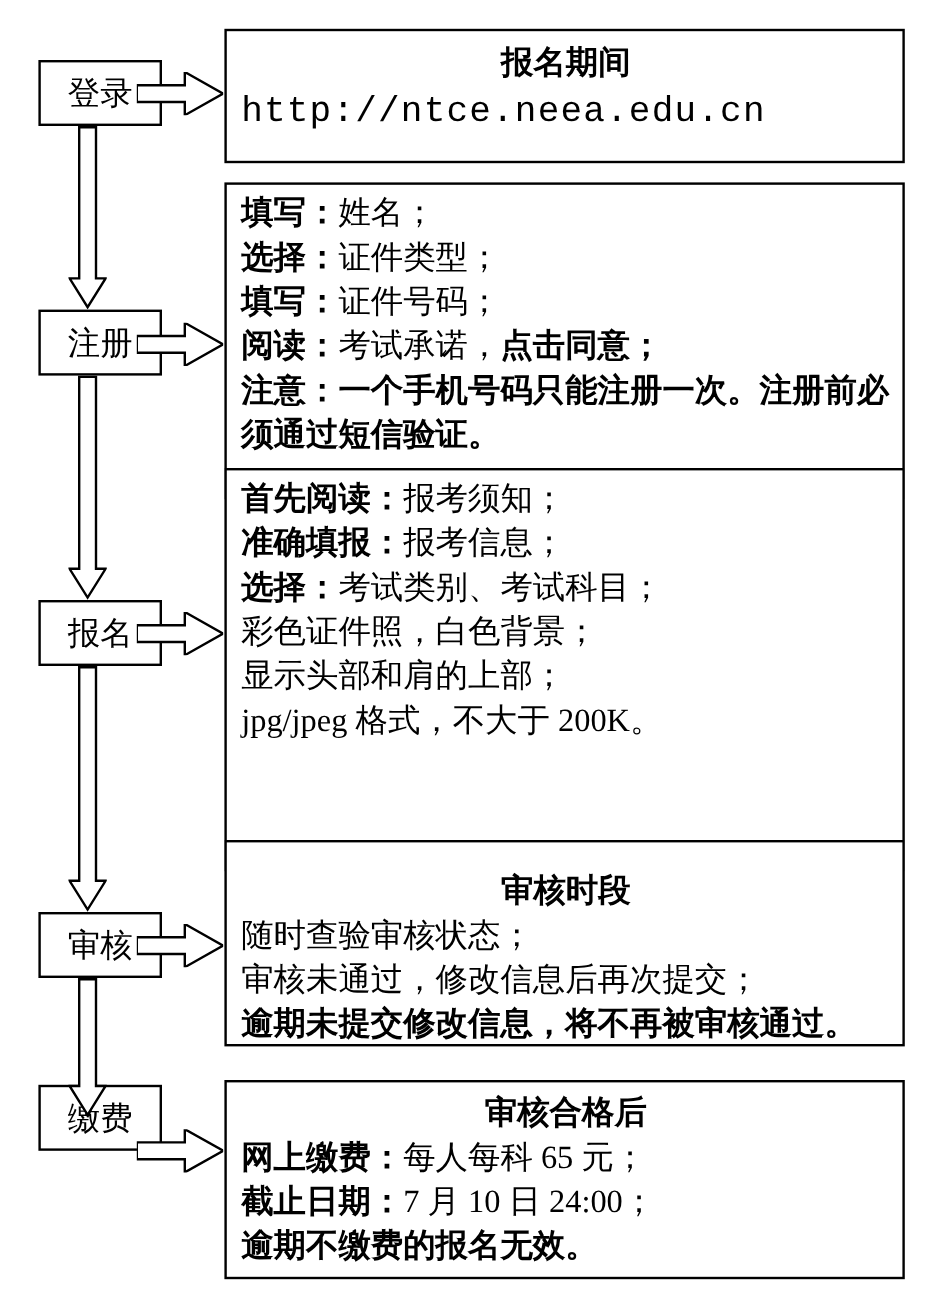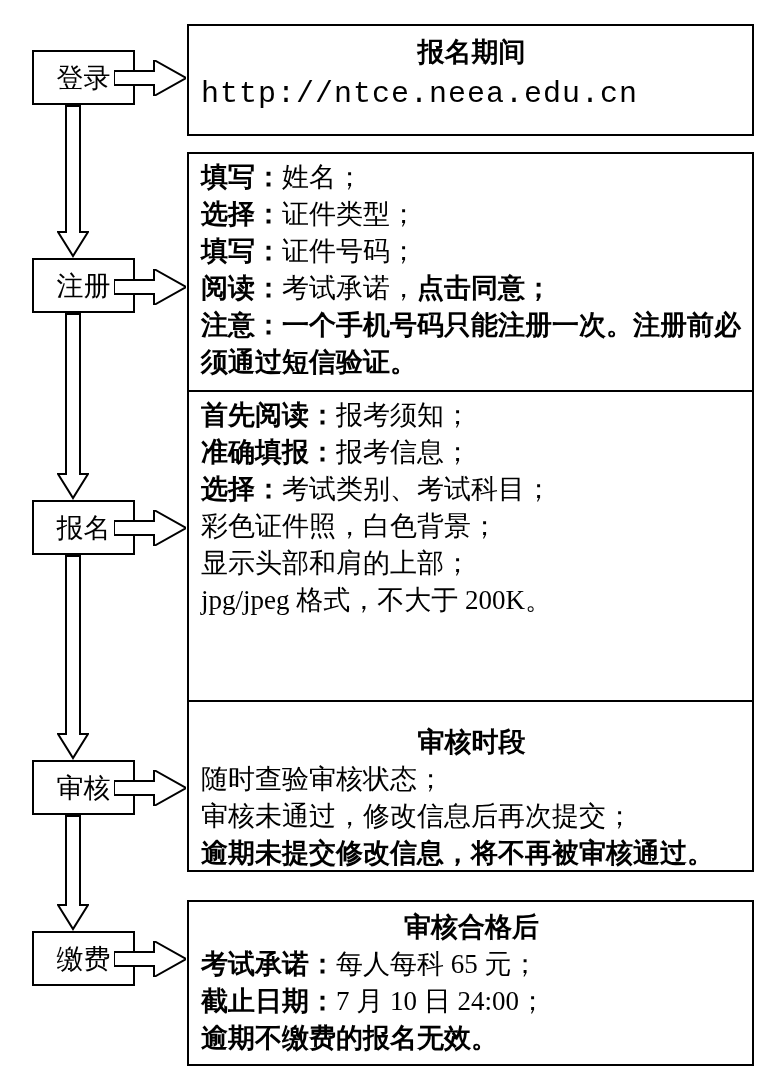--- a/index.html
+++ b/index.html
@@ -11,21 +11,21 @@
   .step{
     position:absolute;left:32px;width:103px;height:55px;
     border:2px solid #000;background:#fff;box-sizing:border-box;
     display:flex;align-items:center;justify-content:center;
     font-size:27px;
   }
   #step-0{top:50px}
   #step-1{top:258px}
   #step-2{top:500px}
   #step-3{top:760px}
-  #step-4{top:931px}
+  #step-4{top:904px}
   .info{
     position:absolute;left:187px;width:567px;
     border:2px solid #000;background:#fff;box-sizing:border-box;
     padding:5px 10px 4px 12px;font-size:27px;line-height:37px;
     overflow:hidden;
   }
   #box-0{top:24px;height:112px;padding-top:8px;}
   #box-1{top:152px;height:264px;}
   #box-2{top:390px;height:336px;}
   #box-3{top:700px;height:172px;padding-top:22px;}
@@ -118,18 +118,18 @@
       <div class="line"><span>jpg/jpeg 格式，不大于 200K。</span></div>
     </div>
   <div class="info" id="box-3">
       <div class="line center"><span class="b">审核时段</span></div>
       <div class="line"><span>随时查验审核状态；</span></div>
       <div class="line"><span>审核未通过，修改信息后再次提交；</span></div>
       <div class="line"><span class="b">逾期未提交修改信息，将不再被审核通过。</span></div>
     </div>
   <div class="info" id="box-4">
       <div class="line center"><span class="b">审核合格后</span></div>
-      <div class="line"><span class="b">考试承诺：</span><span>每人每科 65 元；</span></div>
+      <div class="line"><span class="b">网上缴费：</span><span>每人每科 65 元；</span></div>
       <div class="line"><span class="b">截止日期：</span><span>7 月 10 日 24:00；</span></div>
       <div class="line"><span class="b">逾期不缴费的报名无效。</span></div>
     </div>
 
 </div>
 
 </body></html>

